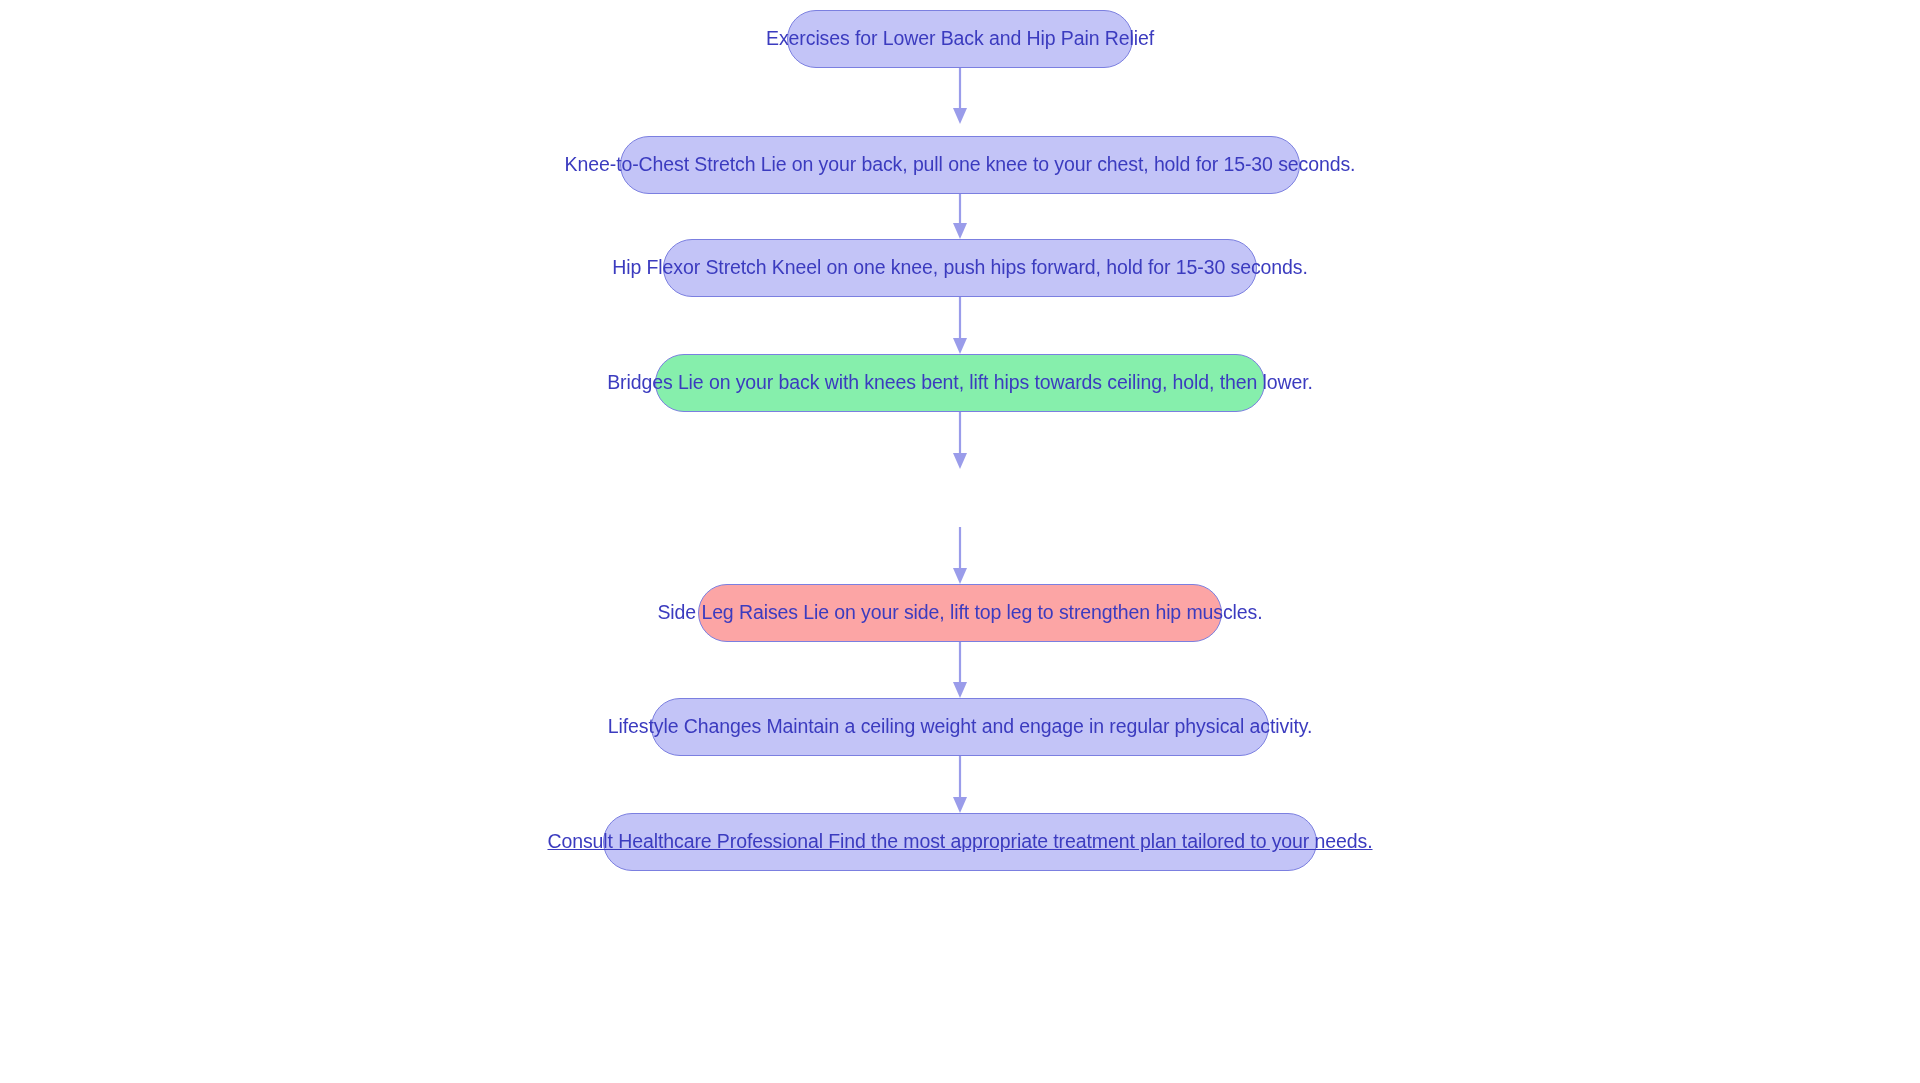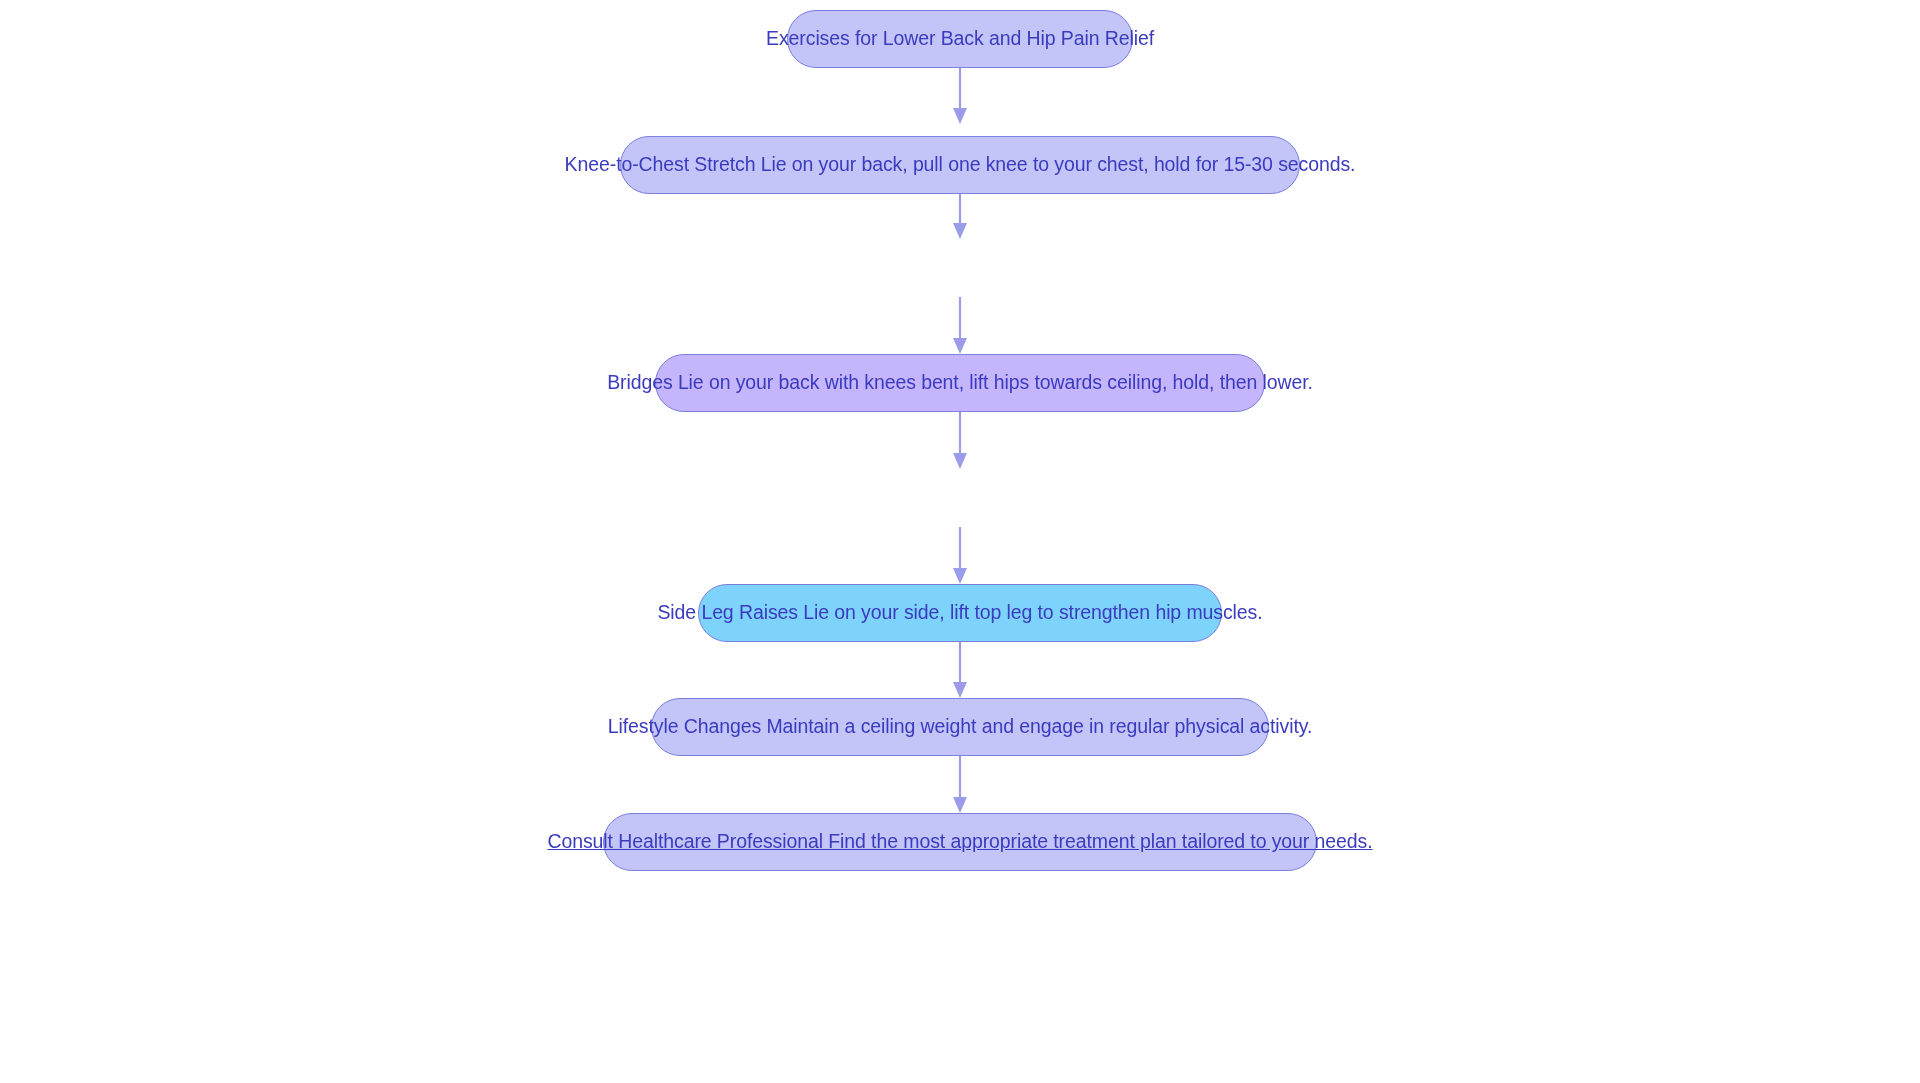--- a/index.html
+++ b/index.html
@@ -127,27 +127,30 @@
     </div>
 
     <div class="node" style="top: 10px; background: rgb(195, 196, 247); border-color: rgb(123, 127, 224); color: rgb(59, 59, 191); width: 346px; height: 58px;">
       <span class="node-label">Exercises for Lower Back and Hip Pain Relief</span>
     </div>
 
     <div class="node" style="top: 124px; background: rgb(195, 196, 247); border-color: rgb(123, 127, 224); color: rgb(59, 59, 191); width: 680px; height: 58px; margin-top: 12px;">
       <span class="node-label">Knee-to-Chest Stretch Lie on your back, pull one knee to your chest, hold for 15-30 seconds.</span>
     </div>
 
+    <div class="node" style="top: 239px; background: rgb(195, 196, 247); border-color: rgb(123, 127, 224); color: rgb(59, 59, 191); width: 594px; height: 58px;">
+      <span class="node-label">Hip Flexor Stretch Kneel on one knee, push hips forward, hold for 15-30 seconds.</span>
+    </div>
 
-    <div class="node" style="top: 354px; background: #c4b5fd; border-color: rgb(123, 127, 224); color: rgb(59, 59, 191); width: 610px; height: 58px;">
+    <div class="node" style="top: 354px; background: #86efac; border-color: rgb(123, 127, 224); color: rgb(59, 59, 191); width: 610px; height: 58px;">
       <span class="node-label">Bridges Lie on your back with knees bent, lift hips towards ceiling, hold, then lower.</span>
     </div>
 
 
-    <div class="node" style="top: 584px; background: #7dd3fc; border-color: rgb(123, 127, 224); color: rgb(59, 59, 191); width: 524px; height: 58px;">
+    <div class="node" style="top: 584px; background: #fca5a5; border-color: rgb(123, 127, 224); color: rgb(59, 59, 191); width: 524px; height: 58px;">
       <span class="node-label">Side Leg Raises Lie on your side, lift top leg to strengthen hip muscles.</span>
     </div>
 
     <div class="node" style="top: 698px; background: rgb(195, 196, 247); border-color: rgb(123, 127, 224); color: rgb(59, 59, 191); width: 618px; height: 58px;">
       <span class="node-label">Lifestyle Changes Maintain a ceiling weight and engage in regular physical activity.</span>
     </div>
 
     <div class="node" style="top: 813px; background: rgb(195, 196, 247); border-color: rgb(123, 127, 224); color: rgb(59, 59, 191); width: 714px; height: 58px; text-decoration: underline;">
       <span class="node-label">Consult Healthcare Professional Find the most appropriate treatment plan tailored to your needs.</span>
     </div>

